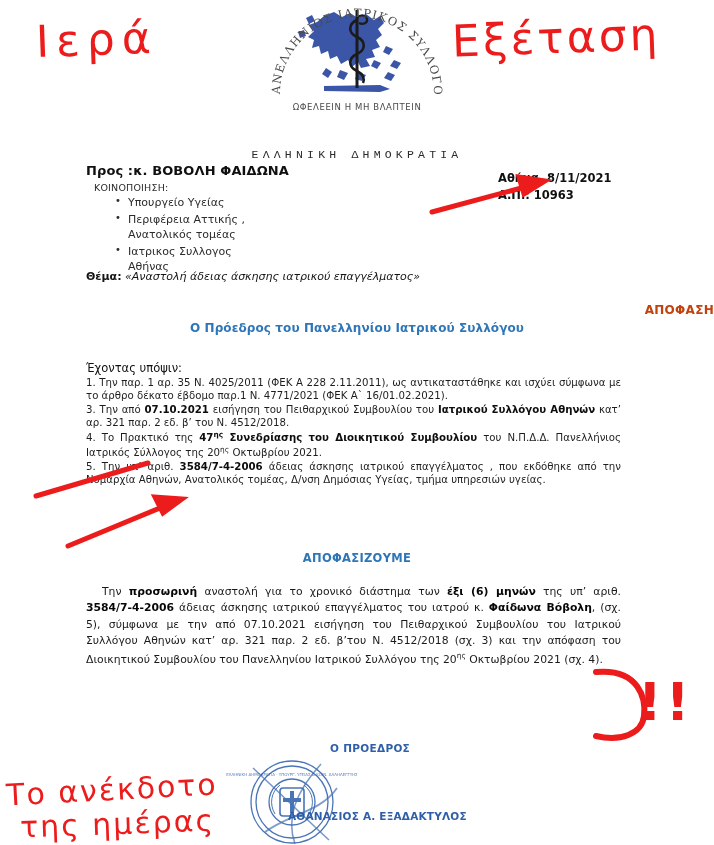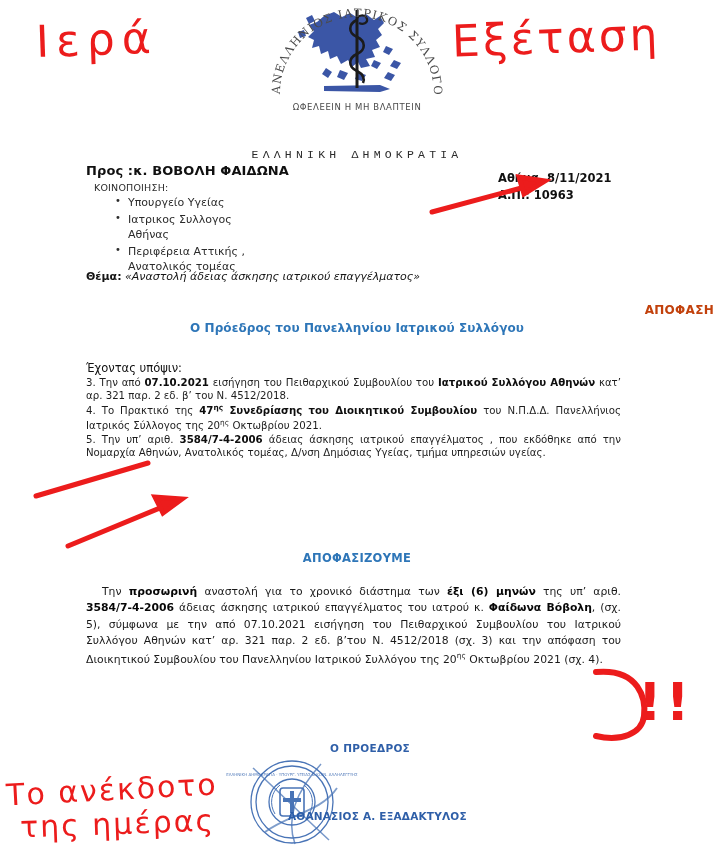--- a/index.html
+++ b/index.html
@@ -298,46 +298,50 @@
   <div class="republic">ΕΛΛΗΝΙΚΗ ΔΗΜΟΚΡΑΤΙΑ</div>
 
   <div class="recipient">
     <p class="recipient-to">Προς :κ. ΒΟΒΟΛΗ ΦΑΙΔΩΝΑ</p>
     <p class="recipient-cc-label">ΚΟΙΝΟΠΟΙΗΣΗ:</p>
     <ul class="cc-list">
       <li>
         <span>Υπουργείο Υγείας</span>
       </li>
       <li>
+        <span>Περιφέρεια Αττικής ,</span>
+        <span class="second-line">Ανατολικός τομέας</span>
+      </li>
+      <li>
         <span>Ιατρικος Συλλογος</span>
         <span class="second-line">Αθήνας</span>
       </li>
-      <li>
-        <span>Περιφέρεια Αττικής ,</span>
-        <span class="second-line">Ανατολικός τομέας</span>
-      </li>
     </ul>
   </div>
 
   <div class="datebox">
     <div>Αθήνα, 8/11/2021</div>
     <div>Α.Π.: 10963</div>
   </div>
 
   <div class="subject">
     <span class="lbl">Θέμα:</span>
     <span class="val">«Αναστολή άδειας άσκησης ιατρικού επαγγέλματος»</span>
   </div>
 
   <div class="h-decision">ΑΠΟΦΑΣΗ</div>
   <div class="h-president">Ο Πρόεδρος του Πανελληνίου Ιατρικού Συλλόγου</div>
 
   <div class="whereas-title">Έχοντας υπόψιν:</div>
 
   <div class="whereas-body">
+    <div class="wi">
+      <span>1. Την παρ. 1 αρ. 35 Ν. 4025/2011 (ΦΕΚ Α 228 2.11.2011), ως αντικαταστάθηκε και ισχύει σύμφωνα με</span>
+      <span>το άρθρο δέκατο έβδομο παρ.1 Ν. 4771/2021 (ΦΕΚ Α` 16/01.02.2021).</span>
+    </div>
     <div class="wi">
       <span>3. Την από </span><b>07.10.2021</b><span> εισήγηση του Πειθαρχικού Συμβουλίου του </span><b>Ιατρικού Συλλόγου Αθηνών</b><span> κατ’</span>
       <span>αρ. 321 παρ. 2 εδ. β’ του Ν. 4512/2018.</span>
     </div>
     <div class="wi">
       <span>4. Το Πρακτικό της </span><b><span>47</span><span class="sup">ης</span><span> Συνεδρίασης του Διοικητικού Συμβουλίου</span></b><span> του Ν.Π.Δ.Δ. Πανελλήνιος</span>
       <span>Ιατρικός Σύλλογος της 20</span><span class="sup">ης</span><span> Οκτωβρίου 2021.</span>
     </div>
     <div class="wi">
       <span>5. Την υπ’ αριθ. </span><b>3584/7-4-2006</b><span>  άδειας άσκησης ιατρικού επαγγέλματος , που εκδόθηκε από την</span>

